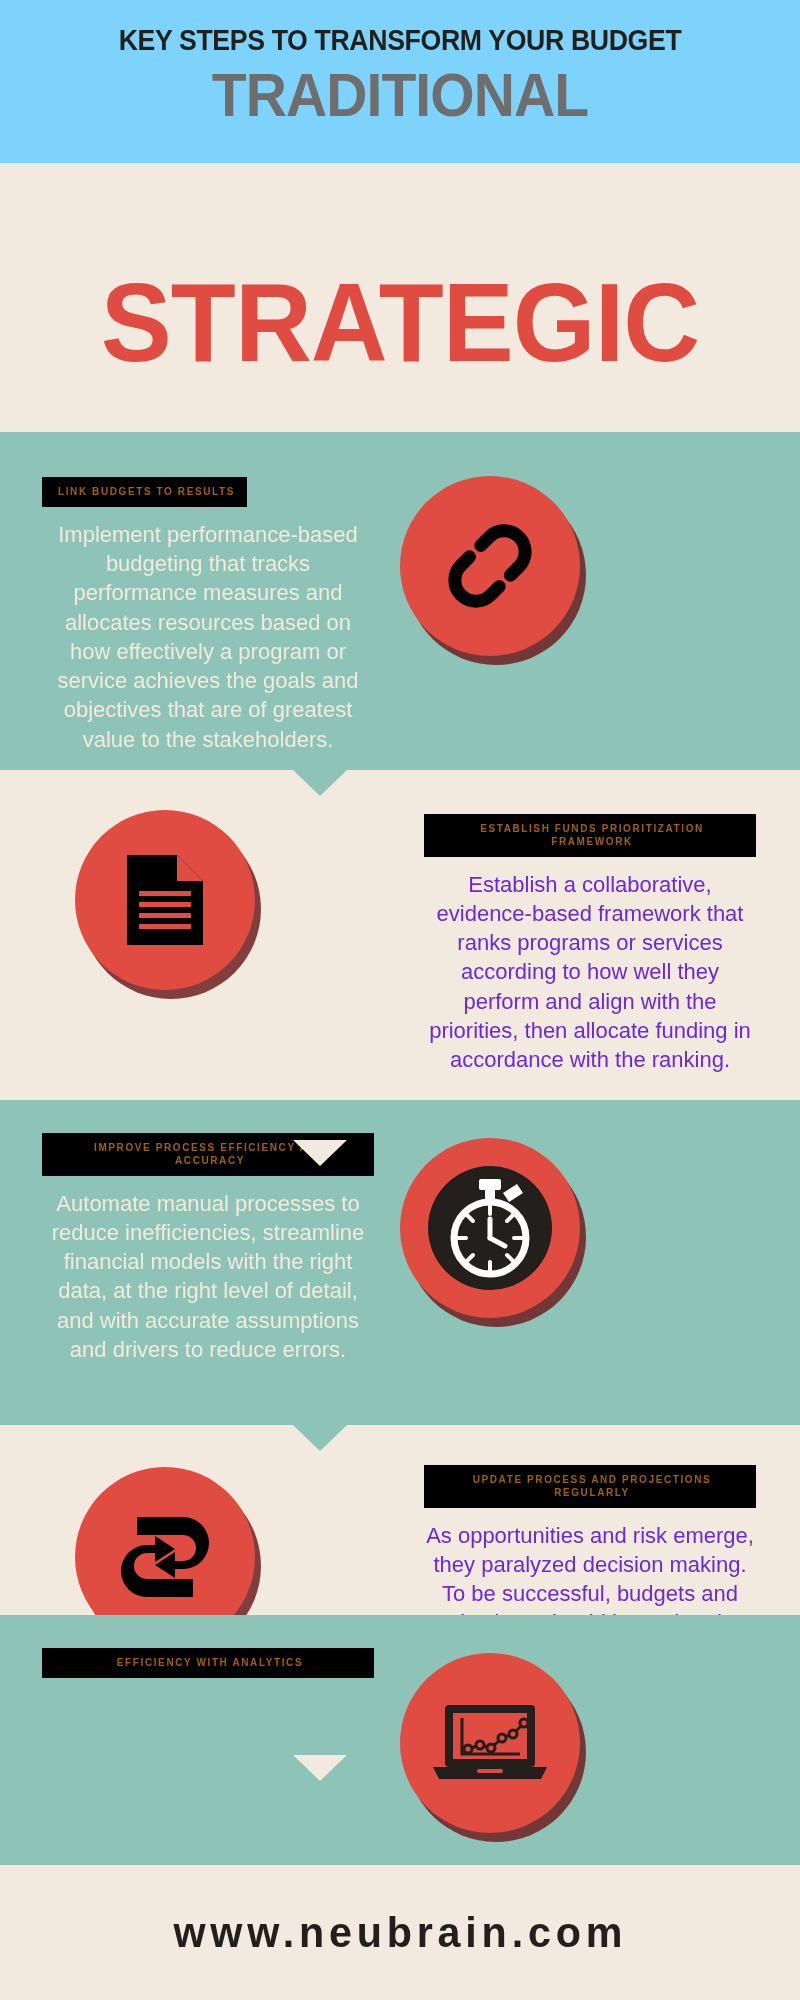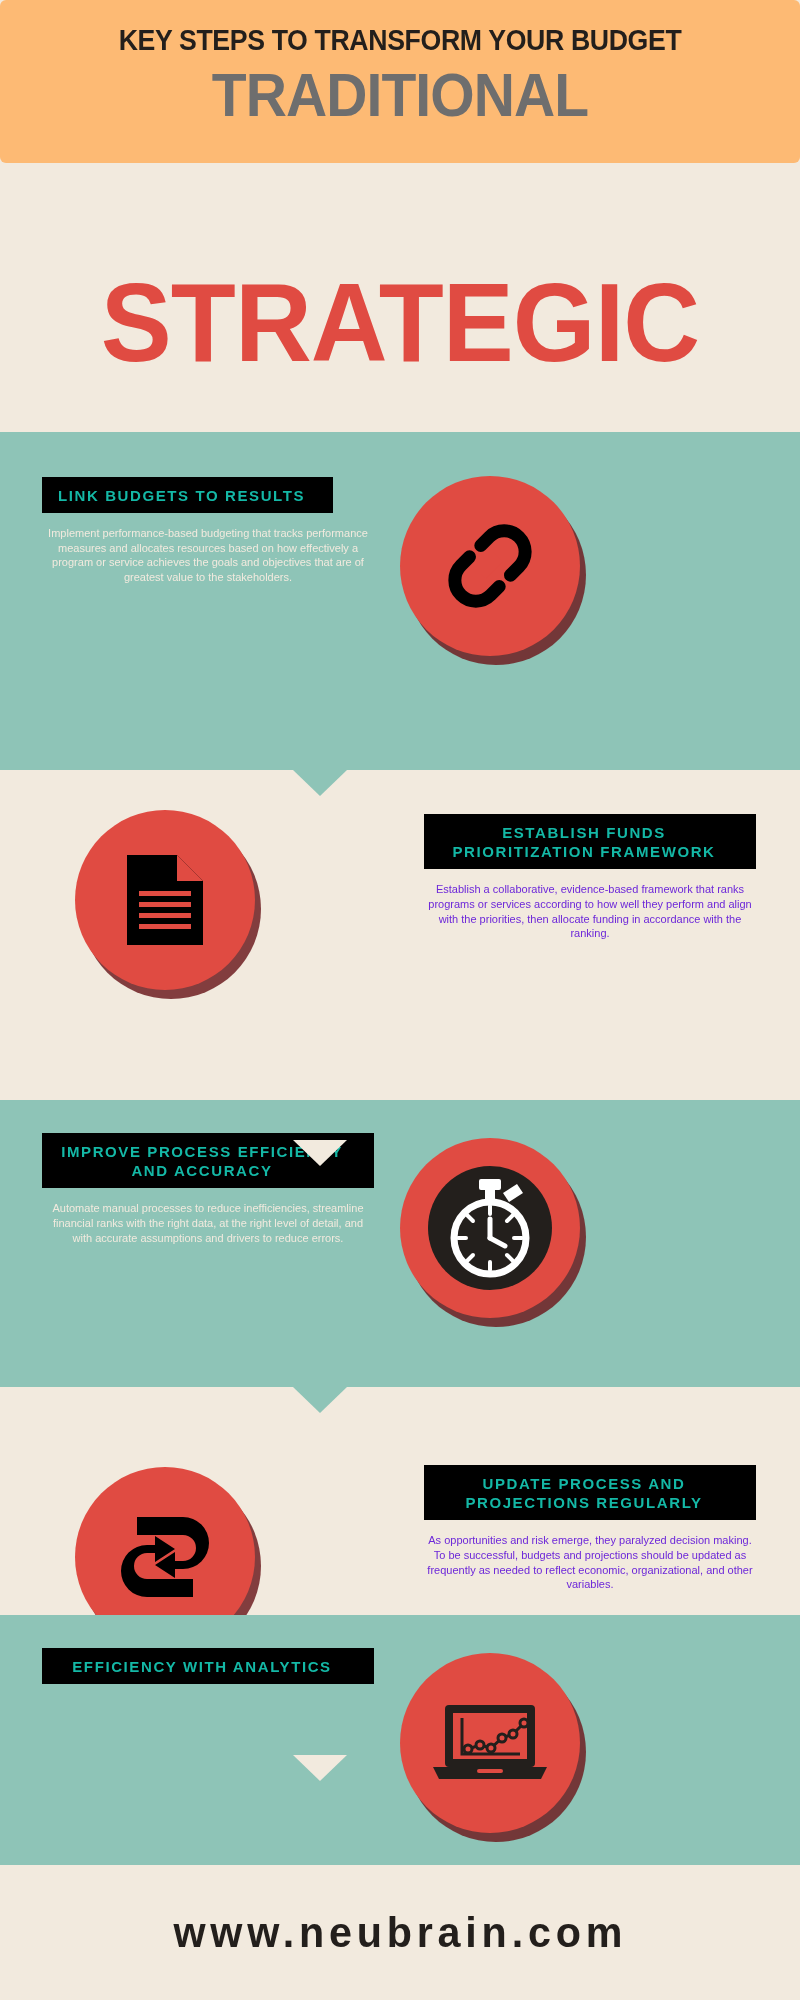--- a/index.html
+++ b/index.html
@@ -7,21 +7,21 @@
     width:800px; height:2000px;
     background:#ffffff;
     font-family:"Liberation Sans", sans-serif;
     overflow:hidden;
   }
   #page { position:relative; width:800px; height:2000px; background:#f2eade; }
 
   
   .header {
     position:absolute; left:0; top:0; width:800px; height:163px;
-    background:#fdba74; text-align:center;border-radius:6px;
+    background:#7dd3fc; text-align:center;
   }
   .header-kicker {
     font-size:29px; font-weight:bold; letter-spacing:-0.4px;
     color:#231f1c; padding-top:26px; line-height:1;
     transform:scaleX(0.92); transform-origin:center;
     white-space:nowrap;
   }
   .header-title {
     font-size:62px; font-weight:bold; color:#6e6e6e;
     line-height:1; margin-top:9px; letter-spacing:-1px;
@@ -64,30 +64,30 @@
   .notch-teal { border-top:26px solid #8ec4b7; }
   .notch-cream { border-top:26px solid #f2eade; }
 
   
   .txtcol { position:absolute; width:332px; }
   .txtcol.left  { left:42px; }
   .txtcol.right { left:424px; }
 
   .label-bar {
     display:inline-block;
-    background:#000000; color:#14b8a6;
-    font-size:15px; font-weight:bold; letter-spacing:1.6px;
-    padding:9px 28px 8px 16px; line-height:1.28;
+    background:#000000; color:#a16207;
+    font-size:10px; font-weight:bold; letter-spacing:1.6px;
+    padding:9px 12px 8px 16px; line-height:1.28;
     text-align:center;
   }
   .label-bar.full { display:block; }
 
   .body-text {
     margin-top:13px;
-    font-size:11px; line-height:1.33;
+    font-size:22px; line-height:1.33;
     text-align:center;
   }
   .body-on-teal  { color:#f2eade; }
   .body-on-cream { color:#6d28d9; }
 
   
   .icon-wrap { position:absolute; width:180px; height:180px; }
   .circle-shadow {
     position:absolute; left:6px; top:9px;
     width:180px; height:180px; border-radius:50%;
@@ -168,26 +168,26 @@
         </svg>
       </div>
     </div>
 
     <div class="txtcol right" style="top:44px;">
       <div class="label-bar full">ESTABLISH FUNDS PRIORITIZATION FRAMEWORK</div>
       <div class="body-text body-on-cream">Establish a collaborative, evidence-based framework that ranks programs or services according to how well they perform and align with the priorities, then allocate funding in accordance with the ranking.</div>
     </div>
   </div>
 
-  <div class="section sec-teal" style="top:1100px; height:287px;">
+  <div class="section sec-teal" style="top:1100px; height:325px;">
     <div class="notch notch-teal" style="left:293px;"></div>
 
     <div class="txtcol left" style="top:33px;">
       <div class="label-bar full">IMPROVE PROCESS EFFICIENCY AND ACCURACY</div>
-      <div class="body-text body-on-teal">Automate manual processes to reduce inefficiencies, streamline financial ranks with the right data, at the right level of detail, and with accurate assumptions and drivers to reduce errors.</div>
+      <div class="body-text body-on-teal">Automate manual processes to reduce inefficiencies, streamline financial models with the right data, at the right level of detail, and with accurate assumptions and drivers to reduce errors.</div>
     </div>
 
     <div class="icon-wrap" style="left:400px; top:38px;">
       <div class="circle-shadow"></div>
       <div class="circle-main">
         <svg width="150" height="150" viewBox="0 0 150 150">
           <circle cx="75" cy="75" r="62" fill="#231f1c"></circle>
           <rect x="64" y="26" width="22" height="11" rx="2" fill="#ffffff"></rect>
           <rect x="70" y="34" width="10" height="12" fill="#ffffff"></rect>
           <path d="M88 40 l14 -9 l6 9 l-14 9 Z" fill="#ffffff"></path>

